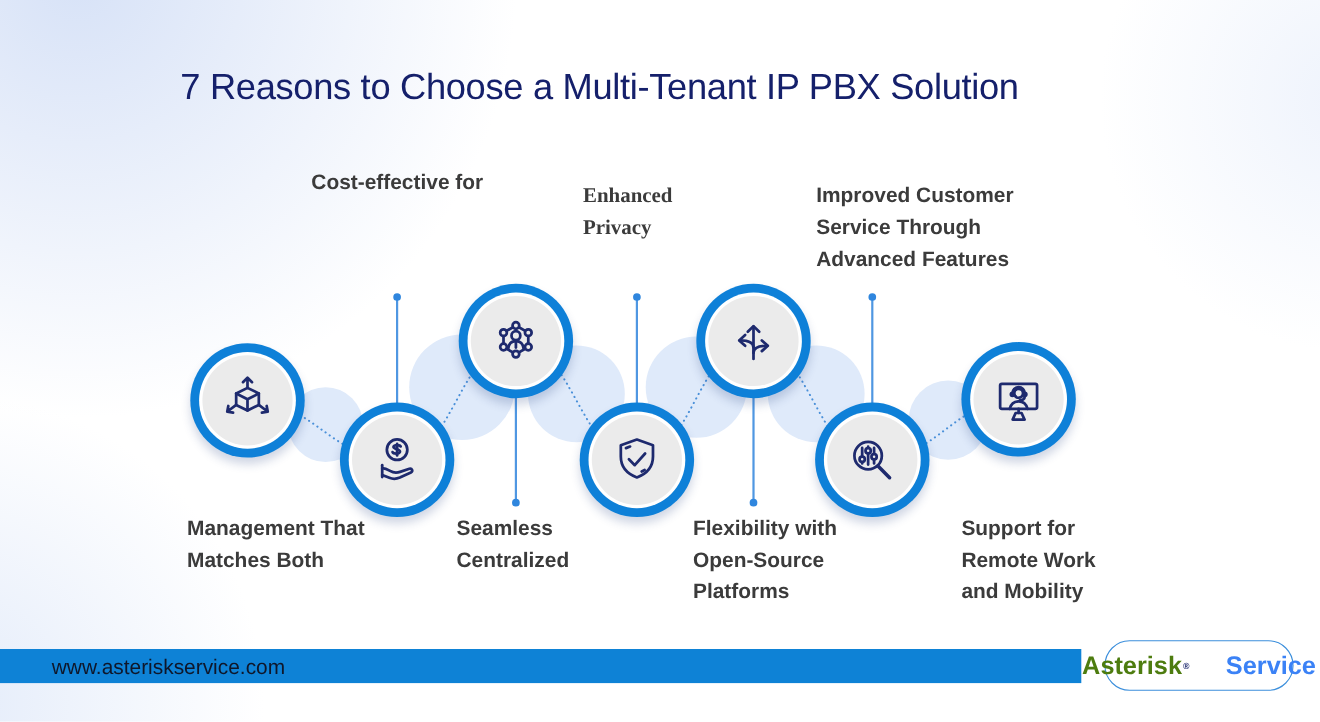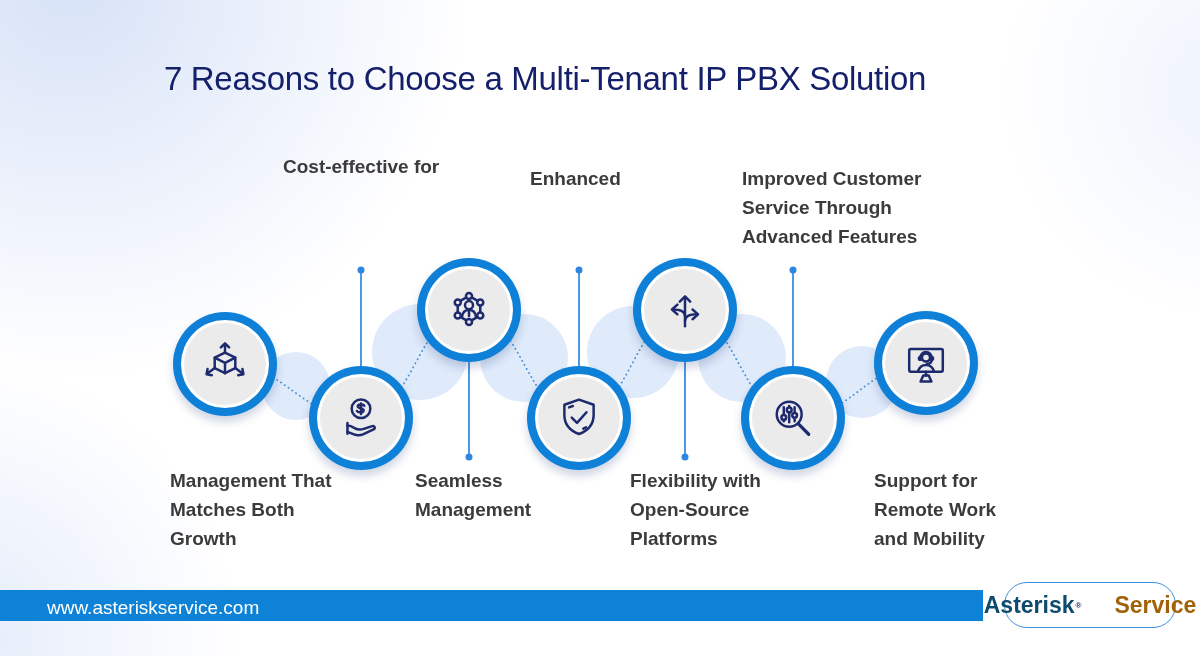--- a/index.html
+++ b/index.html
@@ -34,31 +34,31 @@
     transform:translate(-50%,-50%);
   }
   .label{
     position:absolute;font-size:19px;line-height:29px;font-weight:600;color:#3b3b3b;
     white-space:nowrap;
   }
   .label span{display:block;}
   .footer-bar{position:absolute;left:0;top:590px;width:983px;height:31px;background:#0e82d6;}
   .site-url{
     position:absolute;left:47px;top:0;height:36px;display:flex;align-items:center;
-    color:#ffffff;font-size:19px;font-weight:400;
+    color:#0f172a;font-size:19px;font-weight:400;
   }
   .logo-badge{
     position:absolute;left:1004px;top:582px;width:172px;height:46px;border-radius:23px;
     background:#ffffff;border:1.5px solid #3c8fdc;box-sizing:border-box;
     display:flex;align-items:center;justify-content:center;
     font-size:23px;font-weight:bold;white-space:nowrap;
   }
-  .logo-part1{color:#0c4a6e;}
+  .logo-part1{color:#4d7c0f;}
   .logo-reg{color:#1e2a6e;font-size:8px;vertical-align:14px;font-weight:bold;margin-left:1px;margin-right:1px;}
-  .logo-part2{color:#a16207;margin-left:32px;}
+  .logo-part2{color:#3b82f6;margin-left:32px;}
 </style>
 </head>
 <body>
 
 <div id="canvas">
 
   <svg class="bgsvg" width="1200" height="656">
     <g fill="#dfeafa">
       <circle cx="296" cy="386" r="34"></circle>
       <circle cx="420" cy="352" r="48"></circle>
@@ -210,37 +210,37 @@
           <path d="M21.5 35.5h5l2.5 5.5h-10z"></path>
         </g>
       </svg>
     </div>
       </div>
   </div>
 
   <div class="label" style="left:283px;top:152px;">
     <span>Cost-effective for</span>
   </div>
-  <div class="label" style="left:530px;top:164px;">
+  <div class="label" style="left:530px;top:164px;font-family:Liberation Serif, serif;">
     <span>Enhanced</span>
+    <span>Privacy</span>
   </div>
   <div class="label" style="left:742px;top:164px;">
     <span>Improved Customer</span>
     <span>Service Through</span>
     <span>Advanced Features</span>
   </div>
 
   <div class="label" style="left:170px;top:466px;">
     <span>Management That</span>
     <span>Matches Both</span>
-    <span>Growth</span>
   </div>
   <div class="label" style="left:415px;top:466px;">
     <span>Seamless</span>
-    <span>Management</span>
+    <span>Centralized</span>
   </div>
   <div class="label" style="left:874px;top:466px;">
     <span>Support for</span>
     <span>Remote Work</span>
     <span>and Mobility</span>
   </div>
   <div class="label" style="left:630px;top:466px;">
     <span>Flexibility with</span>
     <span>Open-Source</span>
     <span>Platforms</span>

